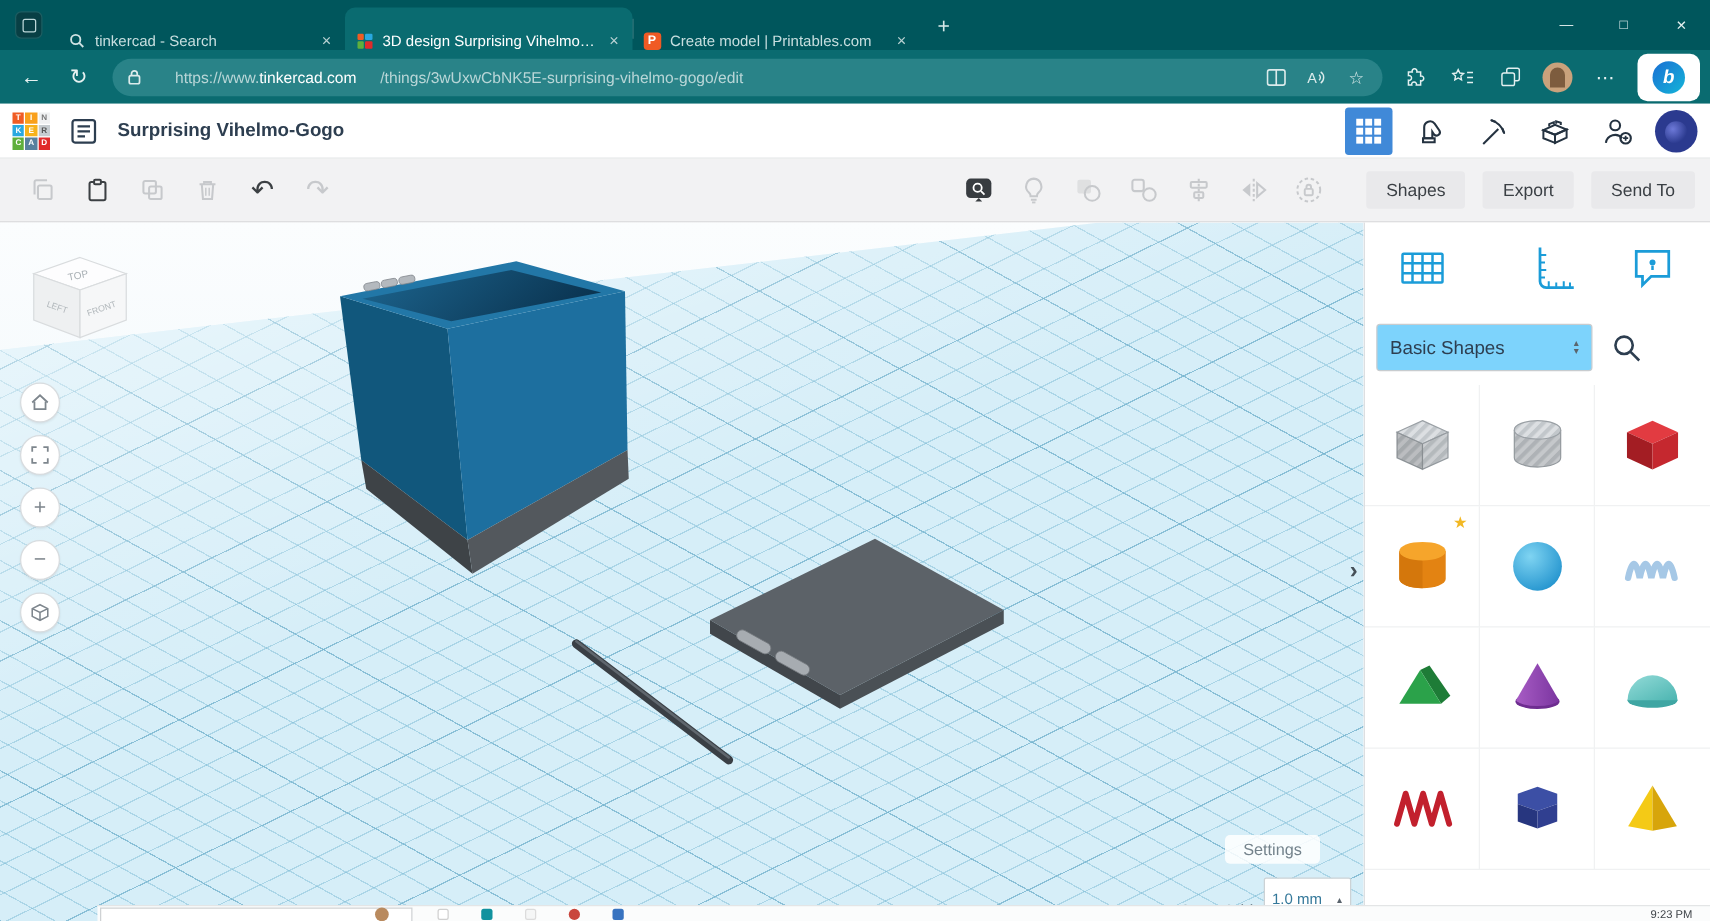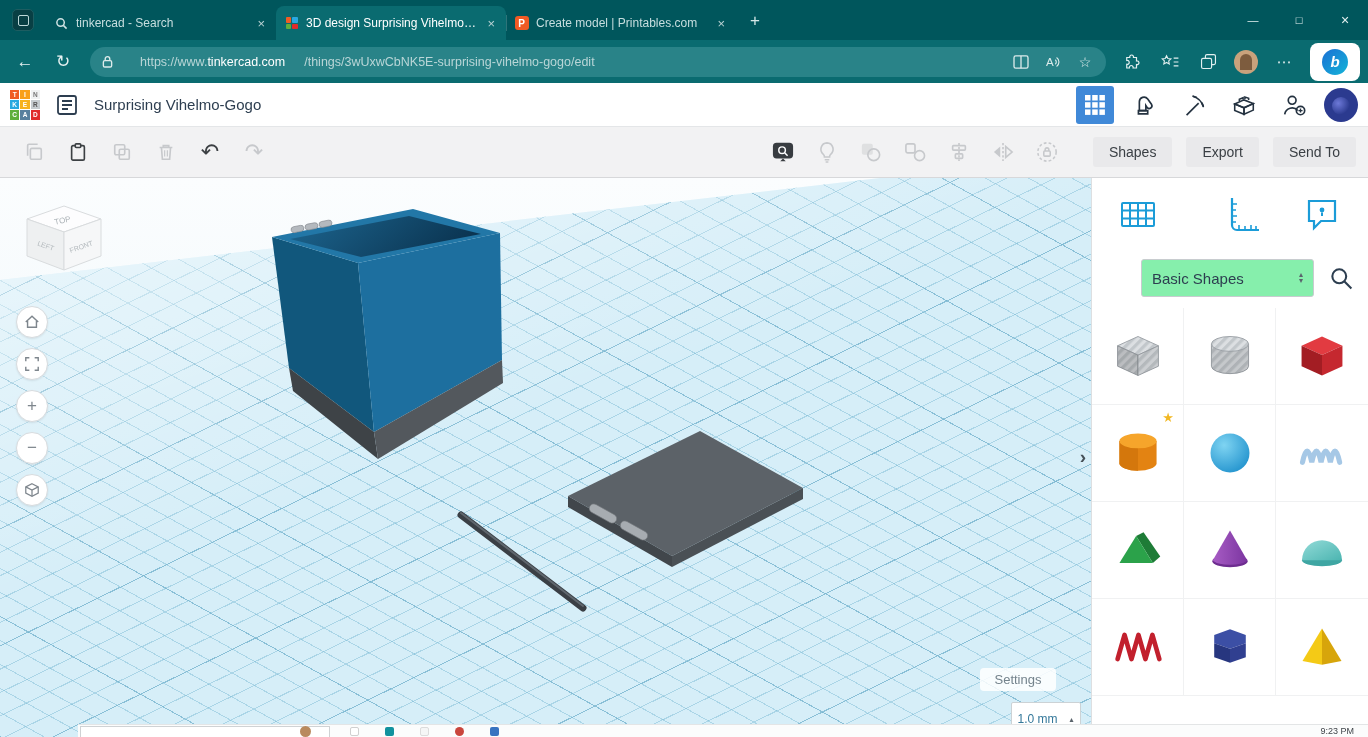--- a/index.html
+++ b/index.html
@@ -4,21 +4,21 @@
 <style>
   * { margin:0; padding:0; box-sizing:border-box; }
   body { font-family:"Liberation Sans", sans-serif; background:#222; }
   .screen { position:relative; width:1368px; height:737px; overflow:hidden; background:#fff; }
 
   
   .titlebar { height:40px; background:#00565c; display:flex; align-items:flex-end; }
   .win-icon { width:46px; height:40px; display:flex; align-items:center; justify-content:center; }
   .win-icon .sq { width:22px; height:22px; border-radius:5px; background:#083f44; border:1px solid #1d5d61; display:flex; align-items:center; justify-content:center; }
   .win-icon .sq i { display:block; width:11px; height:11px; border:1.5px solid #bcd7d8; border-radius:2px; }
-  .tab { width:230px; height:34px; border-radius:8px 8px 0 0; display:flex; align-items:center; gap:7px; padding:0 8px; font-size:12px; color:#c7dedf; position:relative; cursor:default; }
+  .tab { width:230px; height:34px; border-radius:8px 8px 0 0; display:flex; align-items:flex-end; gap:7px; padding:0 8px; font-size:12px; color:#c7dedf; position:relative; cursor:default; }
   .tab.active { background:#0a6b70; color:#fff; }
   .tab .title { flex:1; white-space:nowrap; overflow:hidden; text-overflow:ellipsis; }
   .tab .close { font-size:13px; color:#b9d2d3; padding:0 3px; }
   .tab .divider { position:absolute; left:0; top:9px; height:16px; width:1px; background:rgba(255,255,255,.18); }
   .favicon { width:15px; height:15px; flex:none; display:flex; align-items:center; justify-content:center; }
   .fav-grid { display:grid; grid-template-columns:1fr 1fr; gap:1px; width:12px; height:12px; }
   .fav-grid i { border-radius:1px; }
   .fav-p { width:14px; height:14px; border-radius:3px; background:#f05a24; color:#fff; font-size:10px; font-weight:bold; display:flex; align-items:center; justify-content:center; }
   .newtab { width:30px; height:30px; margin:0 0 4px 4px; color:#d6e8e8; font-size:17px; display:flex; align-items:center; justify-content:center; }
   .win-controls { margin-left:auto; display:flex; height:40px; }
@@ -40,21 +40,21 @@
   .bing-b { width:26px; height:26px; border-radius:50%; background:linear-gradient(135deg,#1a6fd4,#14b5d8); color:#fff; font-size:15px; font-weight:bold; font-style:italic; display:flex; align-items:center; justify-content:center; }
 
   
   .tc-header { height:44px; background:#fff; border-bottom:1px solid #e4e6e8; display:flex; align-items:center; padding:0 10px; gap:12px; }
   .logo { display:grid; grid-template-columns:repeat(3,1fr); gap:1px; width:30px; height:30px; flex:none; }
   .logo span { display:flex; align-items:center; justify-content:center; font-size:6.5px; font-weight:bold; color:#fff; }
   .logo span:nth-child(1){background:#f05c24;} .logo span:nth-child(2){background:#f9a01b;}
   .logo span:nth-child(3){background:#f0f1f2;color:#777;} .logo span:nth-child(4){background:#29a8e0;}
   .logo span:nth-child(5){background:#f7b21c;} .logo span:nth-child(6){background:#c6ccd0;color:#555;}
   .logo span:nth-child(7){background:#5faf3c;} .logo span:nth-child(8){background:#58809e;} .logo span:nth-child(9){background:#e02b2b;}
-  .tc-title { font-size:15px; color:#2d3e50; font-weight:normal; }
+  .tc-title { font-size:15px; color:#2d3e50; font-weight:bold; }
   .tc-right { margin-left:auto; display:flex; align-items:center; gap:10px; }
   .hicon { width:40px; height:38px; display:flex; align-items:center; justify-content:center; color:#243240; }
   .hicon.active { width:38px; height:38px; background:#4089d8; border-radius:3px; }
   .avatar-tc { width:34px; height:34px; border-radius:50%; background:#2b3a8f; position:relative; overflow:hidden; }
   .avatar-tc::after { content:""; position:absolute; left:8px; top:9px; width:18px; height:18px; border-radius:50%; background:radial-gradient(circle at 35% 35%, #6d79d8, #2b3a8f 70%); }
 
   
   .tc-toolbar { height:51px; background:#f2f2f3; border-bottom:1px solid #d7d8da; display:flex; align-items:center; padding:0 12px; }
   .ticon { width:44px; height:40px; display:flex; align-items:center; justify-content:center; }
   .ticon.dim { color:#c7c9cc; } .ticon.dark { color:#3c4043; }
@@ -88,22 +88,22 @@
   .snap-box { width:70px; height:21px; background:#fff; border:1px solid #ccd2d5; border-radius:2px;
     display:flex; align-items:center; justify-content:space-between; padding:16px 6px; font-size:12px; color:#34789a; }
   .snap-box .arr { color:#5a646c; font-size:8px; }
   .collapse { position:absolute; right:0; top:264px; width:16px; height:30px; color:#465058; font-size:19px; font-weight:bold;
     display:flex; align-items:center; justify-content:center; }
 
   
   .shapes-panel { width:277px; background:#fff; border-left:1px solid #dddfe1; position:relative; }
   .ptool { position:absolute; top:16px; width:40px; height:40px; }
   .panel-search { position:absolute; top:80px; left:0; right:0; height:40px; display:flex; align-items:center; padding:0 9px; gap:14px; }
-  .cat-select { width:173px; height:38px; border:1px solid #c8cccf; border-radius:3px; background:#86efac;
-    display:flex; align-items:center; padding:0 10px; font-size:15px; color:#2d3e50;margin-left:40px; }
+  .cat-select { width:173px; height:38px; border:1px solid #c8cccf; border-radius:3px; background:#7dd3fc;
+    display:flex; align-items:center; padding:0 10px; font-size:15px; color:#2d3e50; }
   .cat-select .arrs { margin-left:auto; display:flex; flex-direction:column; line-height:6px; font-size:8px; color:#5a646c; }
   .shape-grid { position:absolute; top:130px; left:0; right:0; display:grid; grid-template-columns:repeat(3,1fr); }
   .shape-tile { height:97px; display:flex; align-items:center; justify-content:center; position:relative;
     border-bottom:1px solid #f0f1f2; }
   .shape-tile:nth-child(3n+1), .shape-tile:nth-child(3n+2) { border-right:1px solid #f0f1f2; }
   .fav-star { position:absolute; top:5px; right:9px; color:#f2b824; font-size:13px; }
 
   
   .taskbar { position:absolute; left:78px; right:0; bottom:0; height:13px; background:#fbfcfc; border-top:1px solid #e3e5e6; overflow:hidden; }
   .tb-search { position:absolute; left:2px; top:1px; width:250px; height:14px; background:#fff; border:1px solid #cfd2d4; }

